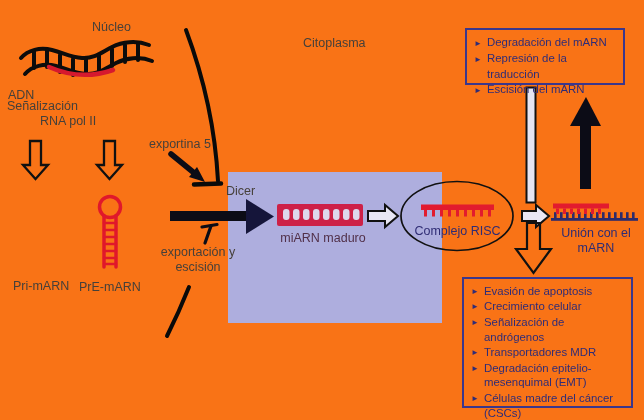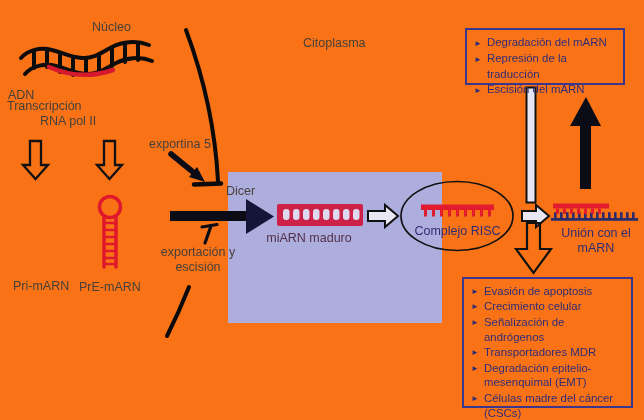--- a/index.html
+++ b/index.html
@@ -147,29 +147,29 @@
       <polygon points="570,126 586,97 601,126"></polygon>
       <rect x="580" y="124" width="11" height="65"></rect>
     </g>
 
     <path d="M527,223 L540,223 L540,249 L551,249 L533.5,273 L516,249 L527,249 Z" fill="none" stroke="#111" stroke-width="2.2"></path>
   </svg>
 
   <div class="lbl" style="left:92px;top:20px;">Núcleo</div>
   <div class="lbl" style="left:303px;top:12px;margin-top:24px;">Citoplasma</div>
   <div class="lbl" style="left:8px;top:88px;">ADN</div>
-  <div class="lbl" style="left:7px;top:99px;">Transcripción</div>
+  <div class="lbl" style="left:7px;top:99px;">Señalización</div>
   <div class="lbl" style="left:7px;top:114px;margin-left:33px;">RNA pol II</div>
   <div class="lbl" style="left:149px;top:137px;">exportina 5</div>
   <div class="lbl" style="left:226px;top:184px;">Dicer</div>
   <div class="lbl center" style="left:152px;top:245px;width:92px;">exportación y</div>
   <div class="lbl center" style="left:152px;top:260px;width:92px;">escisión</div>
   <div class="lbl" style="left:13px;top:279px;">Pri-mARN</div>
   <div class="lbl" style="left:79px;top:280px;">PrE-mARN</div>
-  <div class="lbl plum center" style="left:264px;top:231px;width:90px;text-align:center;">miARN maduro</div>
+  <div class="lbl plum center" style="left:278px;top:231px;width:90px;text-align:center;">miARN maduro</div>
   <div class="lbl navy center" style="left:411px;top:224px;width:93px;">Complejo RISC</div>
   <div class="lbl navy center" style="left:557px;top:241px;width:78px;">mARN</div>
   <div class="lbl navy center" style="left:557px;top:226px;width:78px;">Unión con el</div>
 
   <div class="effects-box" id="mrna-effects-box">
     <div class="li">
       <span class="bullet">►</span>
       <span>Degradación del mARN</span>
     </div>
     <div class="li">

